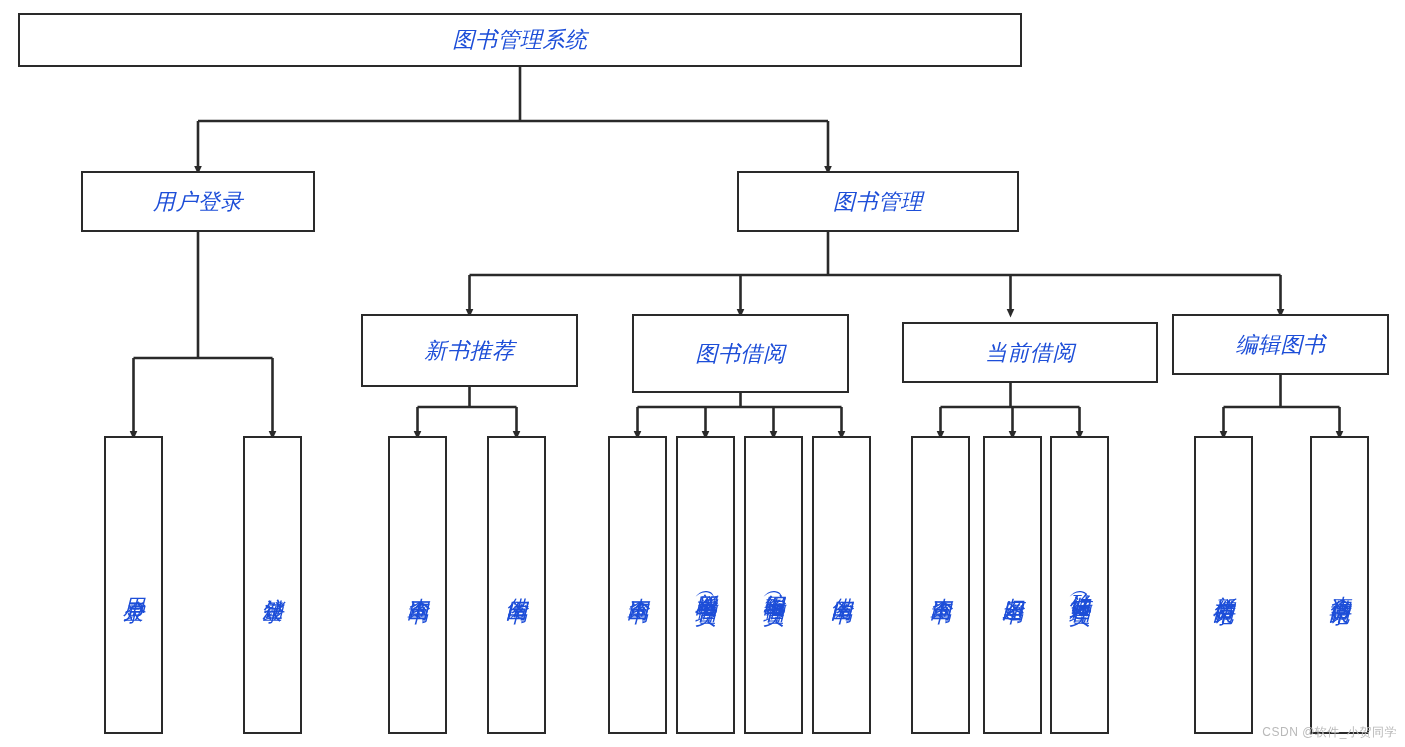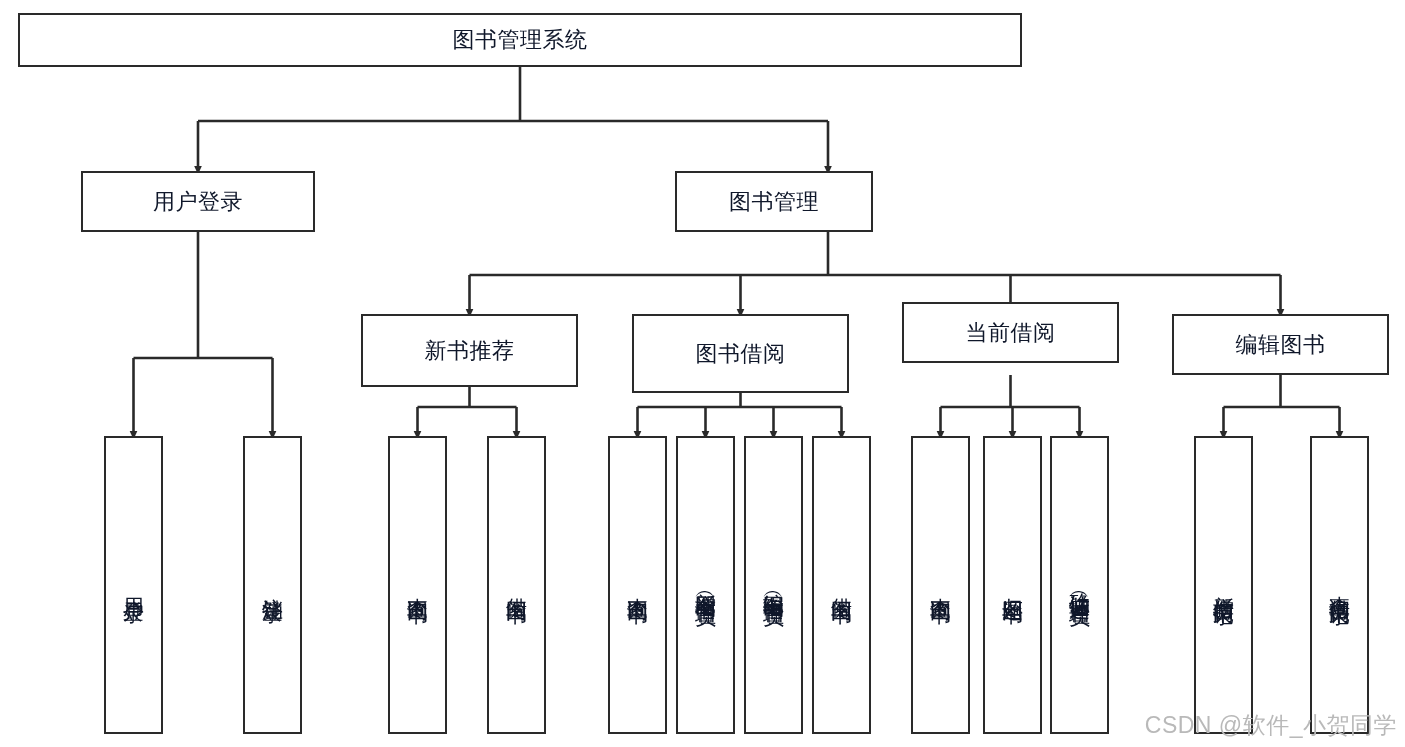--- a/index.html
+++ b/index.html
@@ -22,21 +22,22 @@
     height: 747px;
   }
   .node {
     position: absolute;
     box-sizing: border-box;
     border: 2px solid #2a2a2a;
     background: #ffffff;
     display: flex;
     align-items: center;
     justify-content: center;
-    color: #0f172a;
+    color: #1d4ed8;
+    font-style: italic;
   }
   .node .label {
     display: block;
     text-align: center;
     line-height: 1.18;
     letter-spacing: 0.5px;
   }
   .node.horizontal .label {
     font-size: 22px;
     writing-mode: horizontal-tb;
@@ -59,21 +60,21 @@
     left: 0;
     top: 0;
     width: 1405px;
     height: 747px;
     pointer-events: none;
   }
   .watermark {
     position: absolute;
     right: 8px;
     bottom: 6px;
-    font-size: 23px;
+    font-size: 12px;
     color: #b9b9b9;
     font-family: "Liberation Sans", "DejaVu Sans", sans-serif;
     white-space: nowrap;
     letter-spacing: 0.5px;
   }
 </style>
 </head>
 <body>
 
 <div id="diagram">
@@ -119,30 +120,30 @@
         <path d="M1339.5,407 L1339.5,435" marker-end="url(#arrowhead)"></path>
       </g>
   </svg>
   <div id="node-layer">
       <div class="node horizontal" id="node-root" style="left: 18px; top: 13px; width: 1004px; height: 54px;">
         <span class="label">图书管理系统</span>
       </div>
       <div class="node horizontal" id="node-user-login" style="left: 81px; top: 171px; width: 234px; height: 61px;">
         <span class="label">用户登录</span>
       </div>
-      <div class="node horizontal" id="node-book-manage" style="left: 675px; top: 171px; width: 198px; height: 61px;">
+      <div class="node horizontal" id="node-book-manage" style="left: 737px; top: 171px; width: 282px; height: 61px;">
         <span class="label">图书管理</span>
       </div>
       <div class="node horizontal" id="node-new-book-rec" style="left: 361px; top: 314px; width: 217px; height: 73px;">
         <span class="label">新书推荐</span>
       </div>
       <div class="node horizontal" id="node-book-borrow" style="left: 632px; top: 314px; width: 217px; height: 79px;">
         <span class="label">图书借阅</span>
       </div>
-      <div class="node horizontal" id="node-current-borrow" style="left: 902px; top: 302px; width: 217px; height: 61px;">
+      <div class="node horizontal" id="node-current-borrow" style="left: 902px; top: 322px; width: 256px; height: 61px;">
         <span class="label">当前借阅</span>
       </div>
       <div class="node horizontal" id="node-borrow-record" style="left: 1172px; top: 314px; width: 217px; height: 61px;">
         <span class="label">编辑图书</span>
       </div>
       <div class="node vertical" id="node-leaf-user-login" style="left: 104px; top: 436px; width: 59px; height: 298px;">
         <span class="label">用户登录</span>
       </div>
       <div class="node vertical" id="node-leaf-user-logout" style="left: 243px; top: 436px; width: 59px; height: 298px;">
         <span class="label">注销登录</span>

